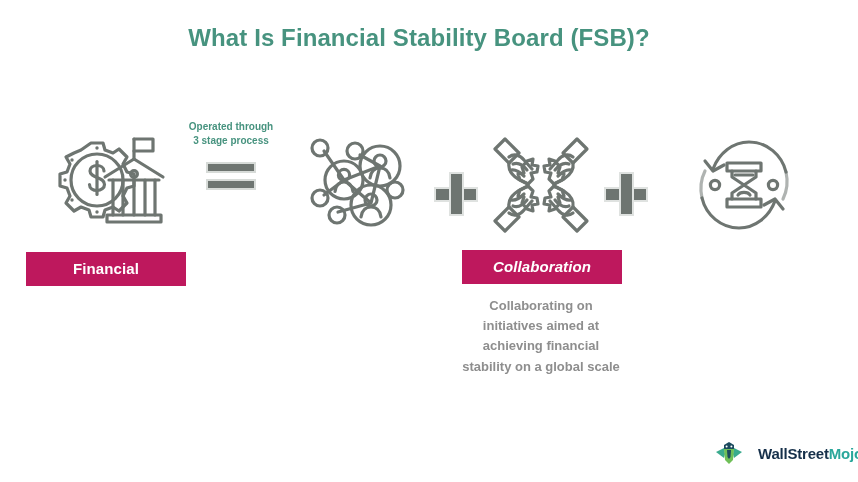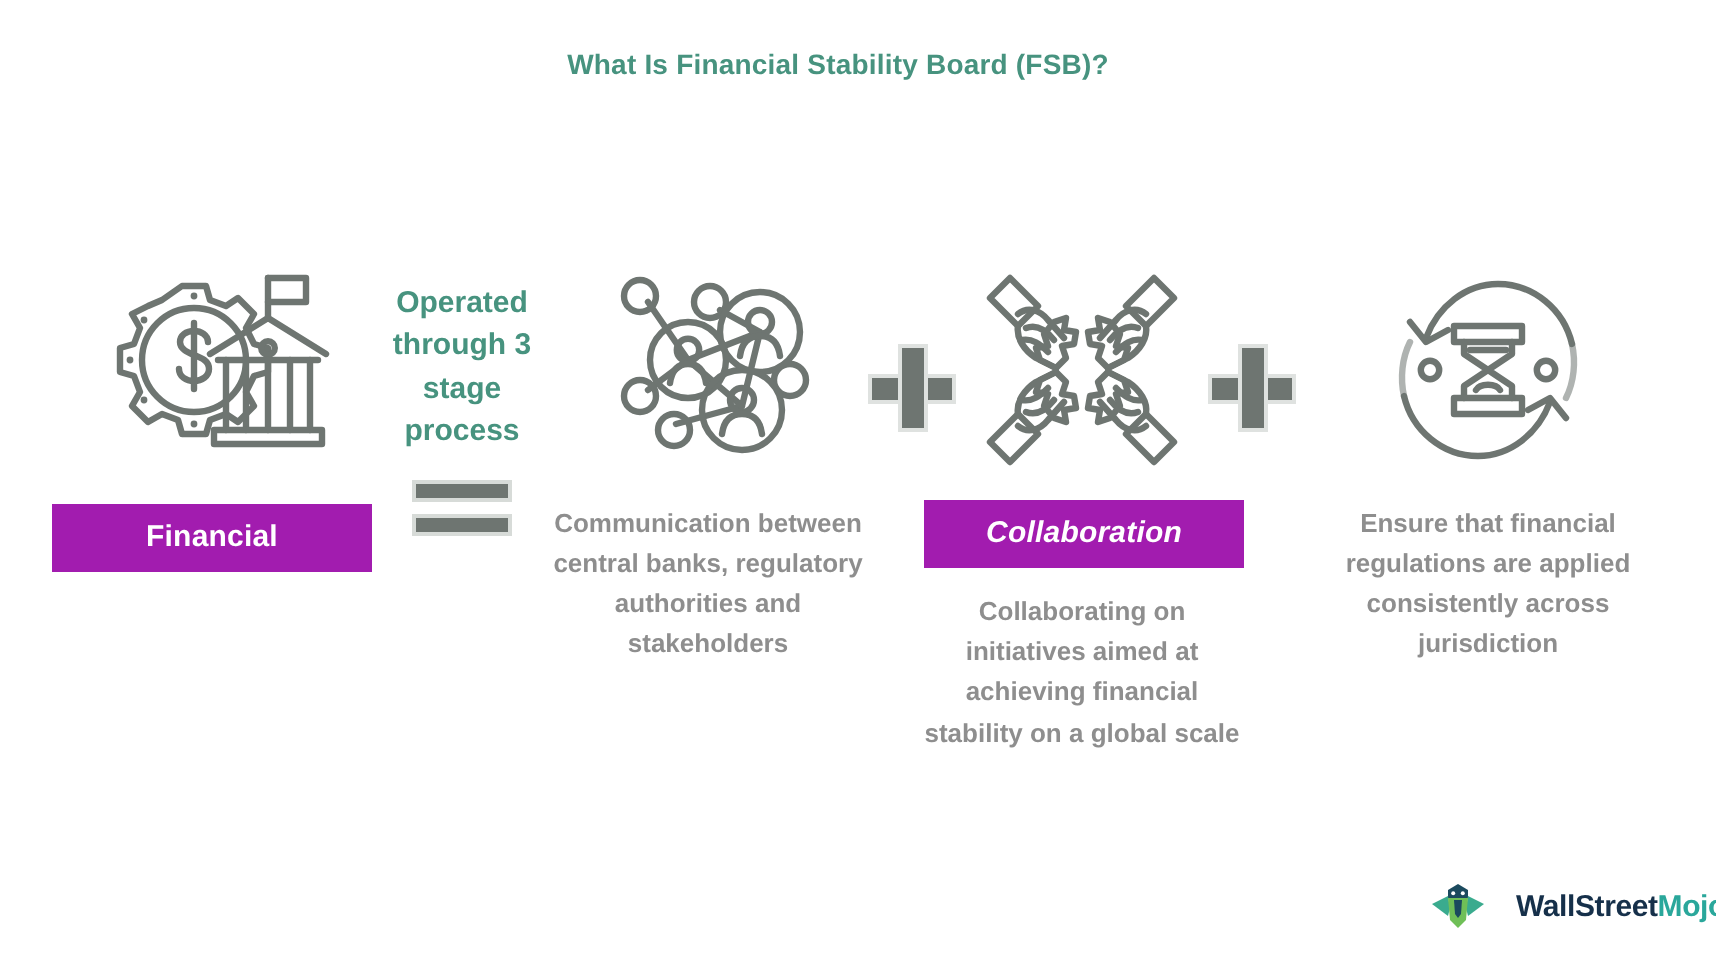--- a/index.html
+++ b/index.html
@@ -16,39 +16,39 @@
     -webkit-font-smoothing: antialiased;
   }
 
   
   .title {
     position: absolute;
     top: 24px;
     left: 0;
     width: 838px;
     text-align: center;
-    font-size: 14px;
+    font-size: 24px;
     font-weight: bold;
     color: #47937f;
     letter-spacing: 0.1px;
   }
 
   
   .col {
     position: absolute;
     top: 130px;
   }
   .icon-wrap {
     height: 110px;
     display: flex;
     align-items: center;
     justify-content: center;
   }
   .badge {
-    background: #a21caf;
+    background: #be185d;
     color: #ffffff;
     font-size: 15px;
     font-weight: bold;
     text-align: center;
     padding: 7px 4px 8px;
     line-height: 1.28;
     letter-spacing: 0.1px;
   }
   .desc {
     margin-top: 12px;
@@ -73,24 +73,23 @@
   
   #connector-equals {
     position: absolute;
     left: 186px;
     top: 120px;
     width: 90px;
     text-align: center;
   }
   .connector-caption {
     color: #47937f;
-    font-size: 15px;
+    font-size: 10px;
     font-weight: bold;
     line-height: 1.42;
-    margin-top: 21px;
   }
   .eq-sign {
     margin: 14px auto 0;
     width: 50px;
   }
   .eq-bar {
     height: 11px;
     background: #6e7571;
     border: 2px solid #d7dbd8;
     box-sizing: border-box;
@@ -214,21 +213,20 @@
       <circle cx="44" cy="42" r="5.6"></circle>
       <path d="M35 58.5 C36 51.5 39.5 49 44 49 C48.5 49 52 51.5 53 58.5"></path>
 
       <circle cx="71" cy="72" r="20"></circle>
       <circle cx="71" cy="67" r="6"></circle>
       <path d="M61 84 C62 76.5 66 74 71 74 C76 74 80 76.5 81 84"></path>
     </svg>
   </div>
 
 
-  <div class="desc">Communication between central banks, regulatory authorities and stakeholders</div>
 </div>
 
 <div class="plus" id="plus-1">
   <div class="bar h"></div>
   <div class="bar v"></div>
   <div class="core"></div>
 </div>
 
 <div class="col" id="col-collaboration">
 
@@ -313,21 +311,20 @@
 
       <path d="M44 42 L62 42"></path>
       <path d="M47 62 C49 58.5 57 58.5 59 62"></path>
 
       <circle cx="24" cy="52" r="4.6"></circle>
       <circle cx="82" cy="52" r="4.6"></circle>
     </svg>
   </div>
 
 
-  <div class="desc">Ensure that financial regulations are applied consistently across jurisdiction</div>
 </div>
 
 <div id="brand-logo">
   <svg width="26" height="24" viewBox="0 0 26 24">
     <path d="M13 1 L18 4 L18 8 L8 8 L8 4 Z" fill="#1b4a5e"></path>
     <path d="M0 11 L8 7 L9 13 L8 17 Z" fill="#3aab8e"></path>
     <path d="M26 11 L18 7 L17 13 L18 17 Z" fill="#3aab8e"></path>
     <path d="M8 8 L18 8 L17 19 L13 23 L9 19 Z" fill="#6fbf57"></path>
     <path d="M11 9 L15 9 L14.5 16 L13 18 L11.5 16 Z" fill="#1b4a5e"></path>
     <circle cx="10.6" cy="5.6" r="1" fill="#ffffff"></circle>

